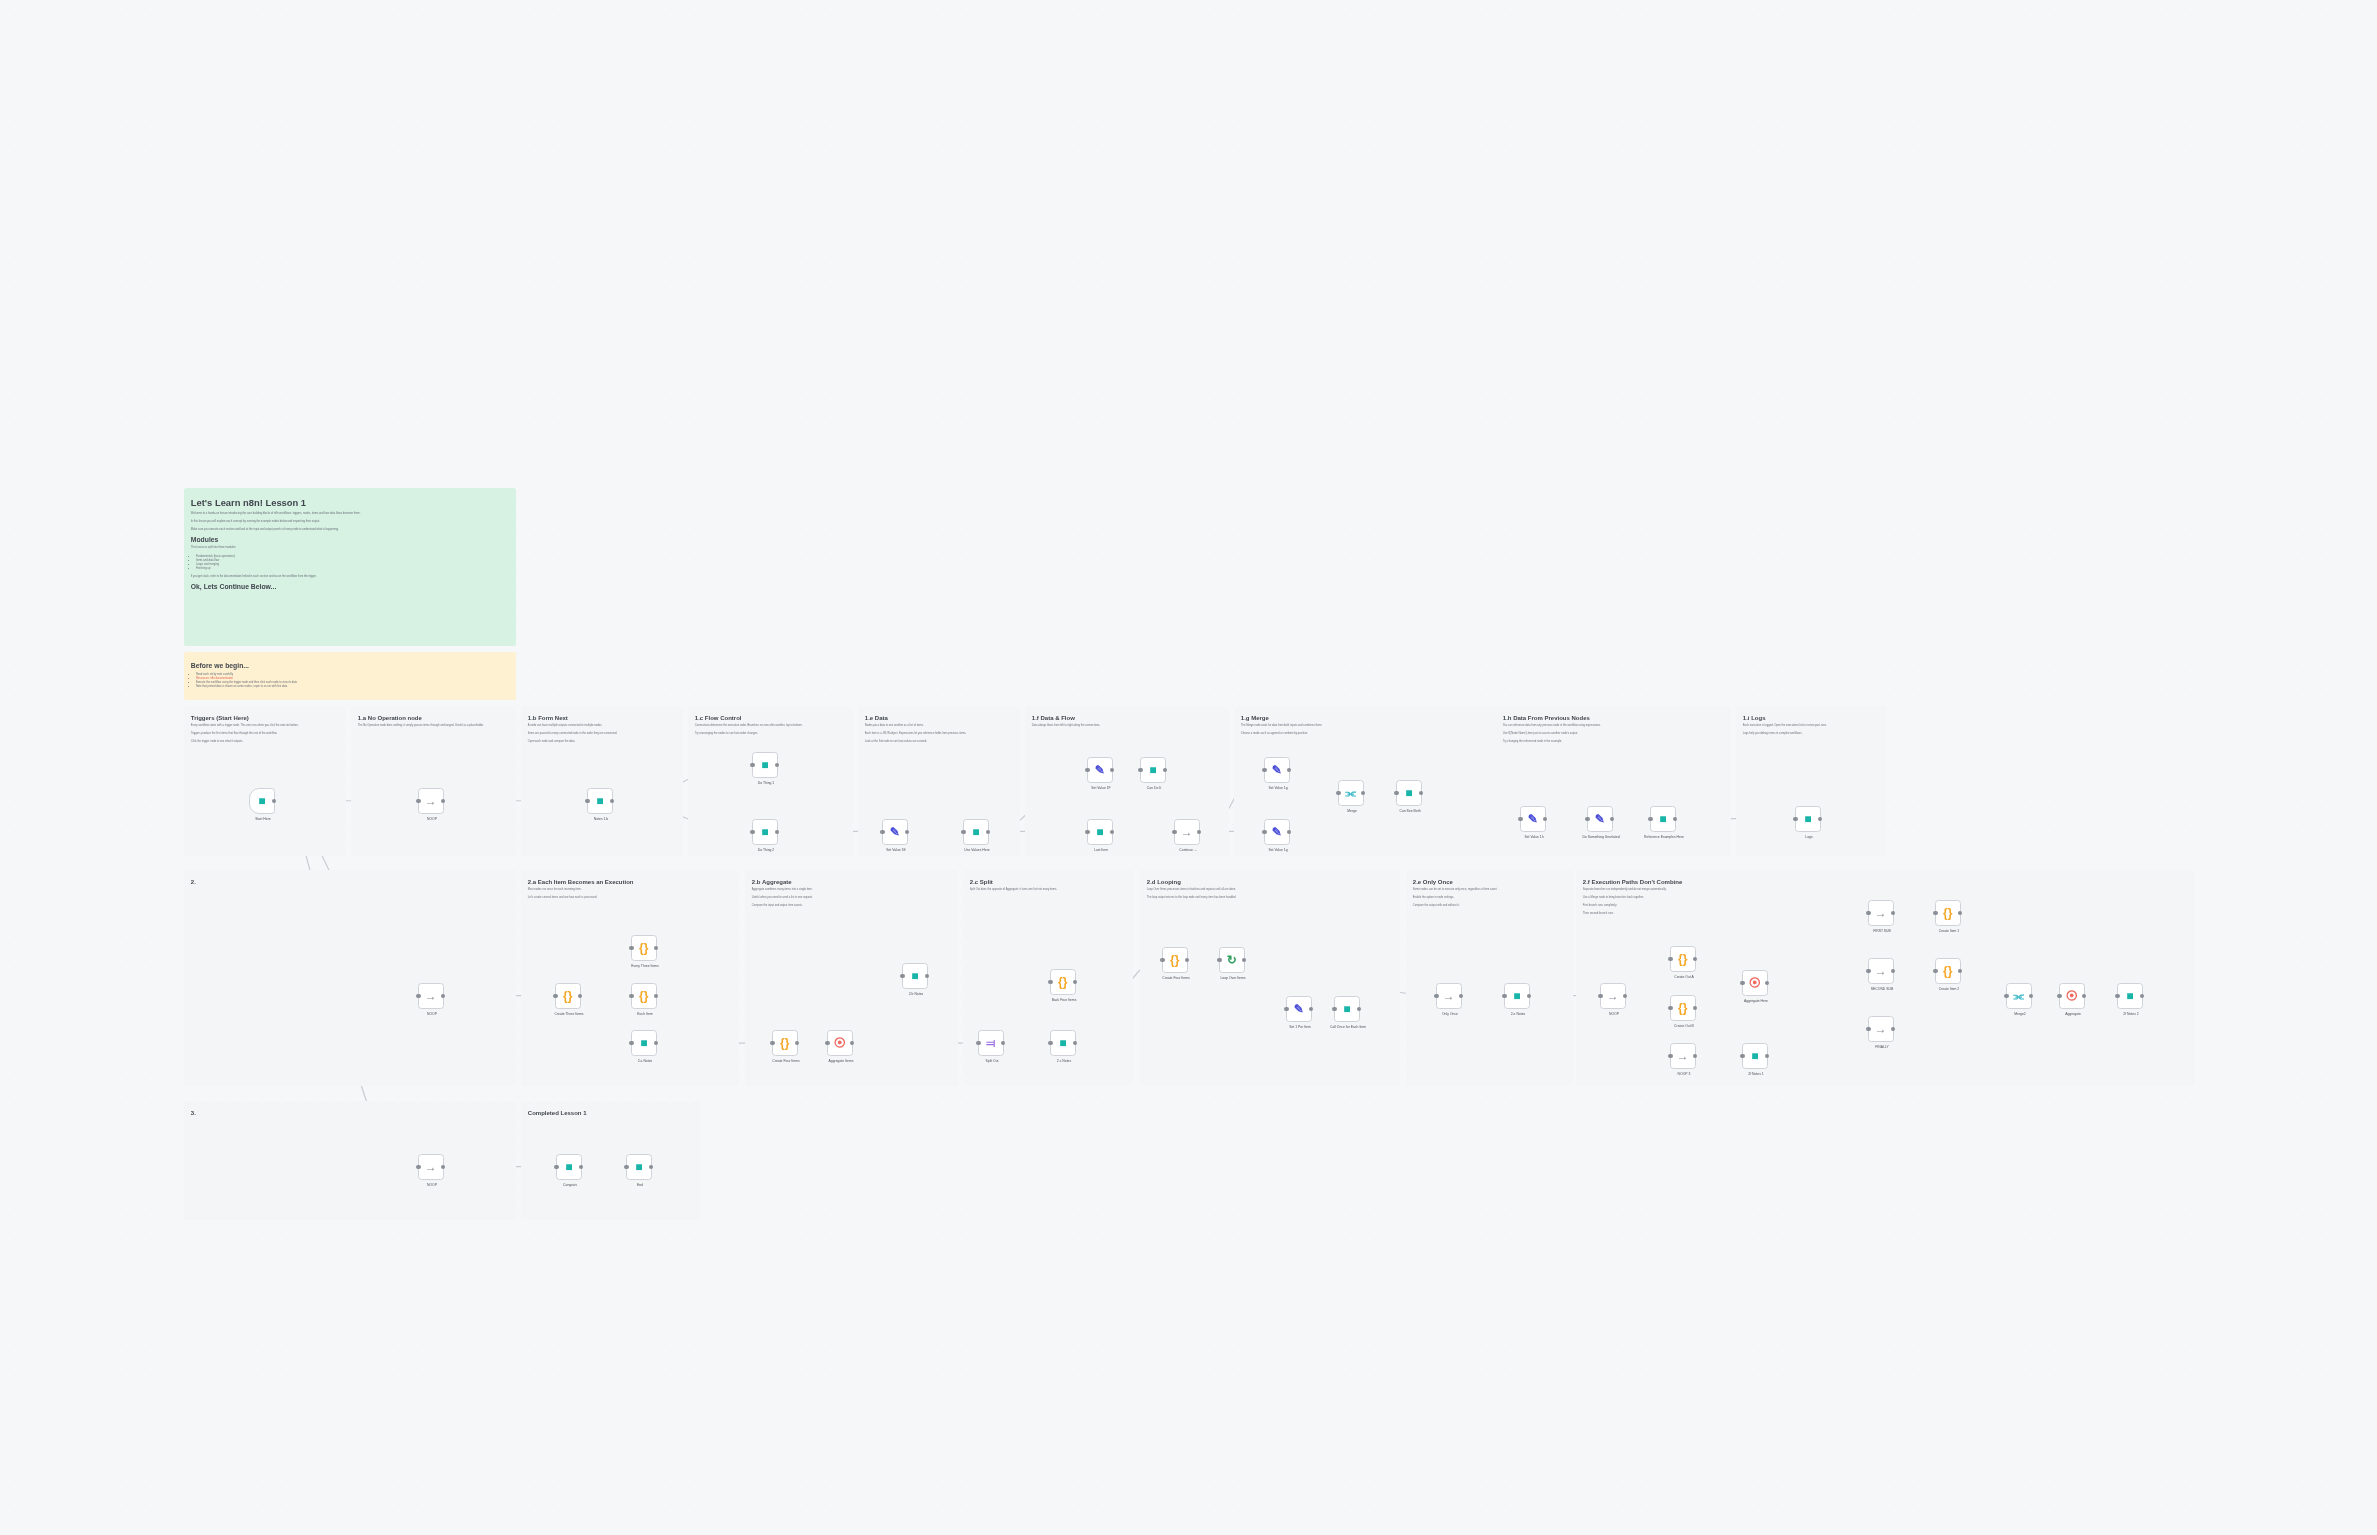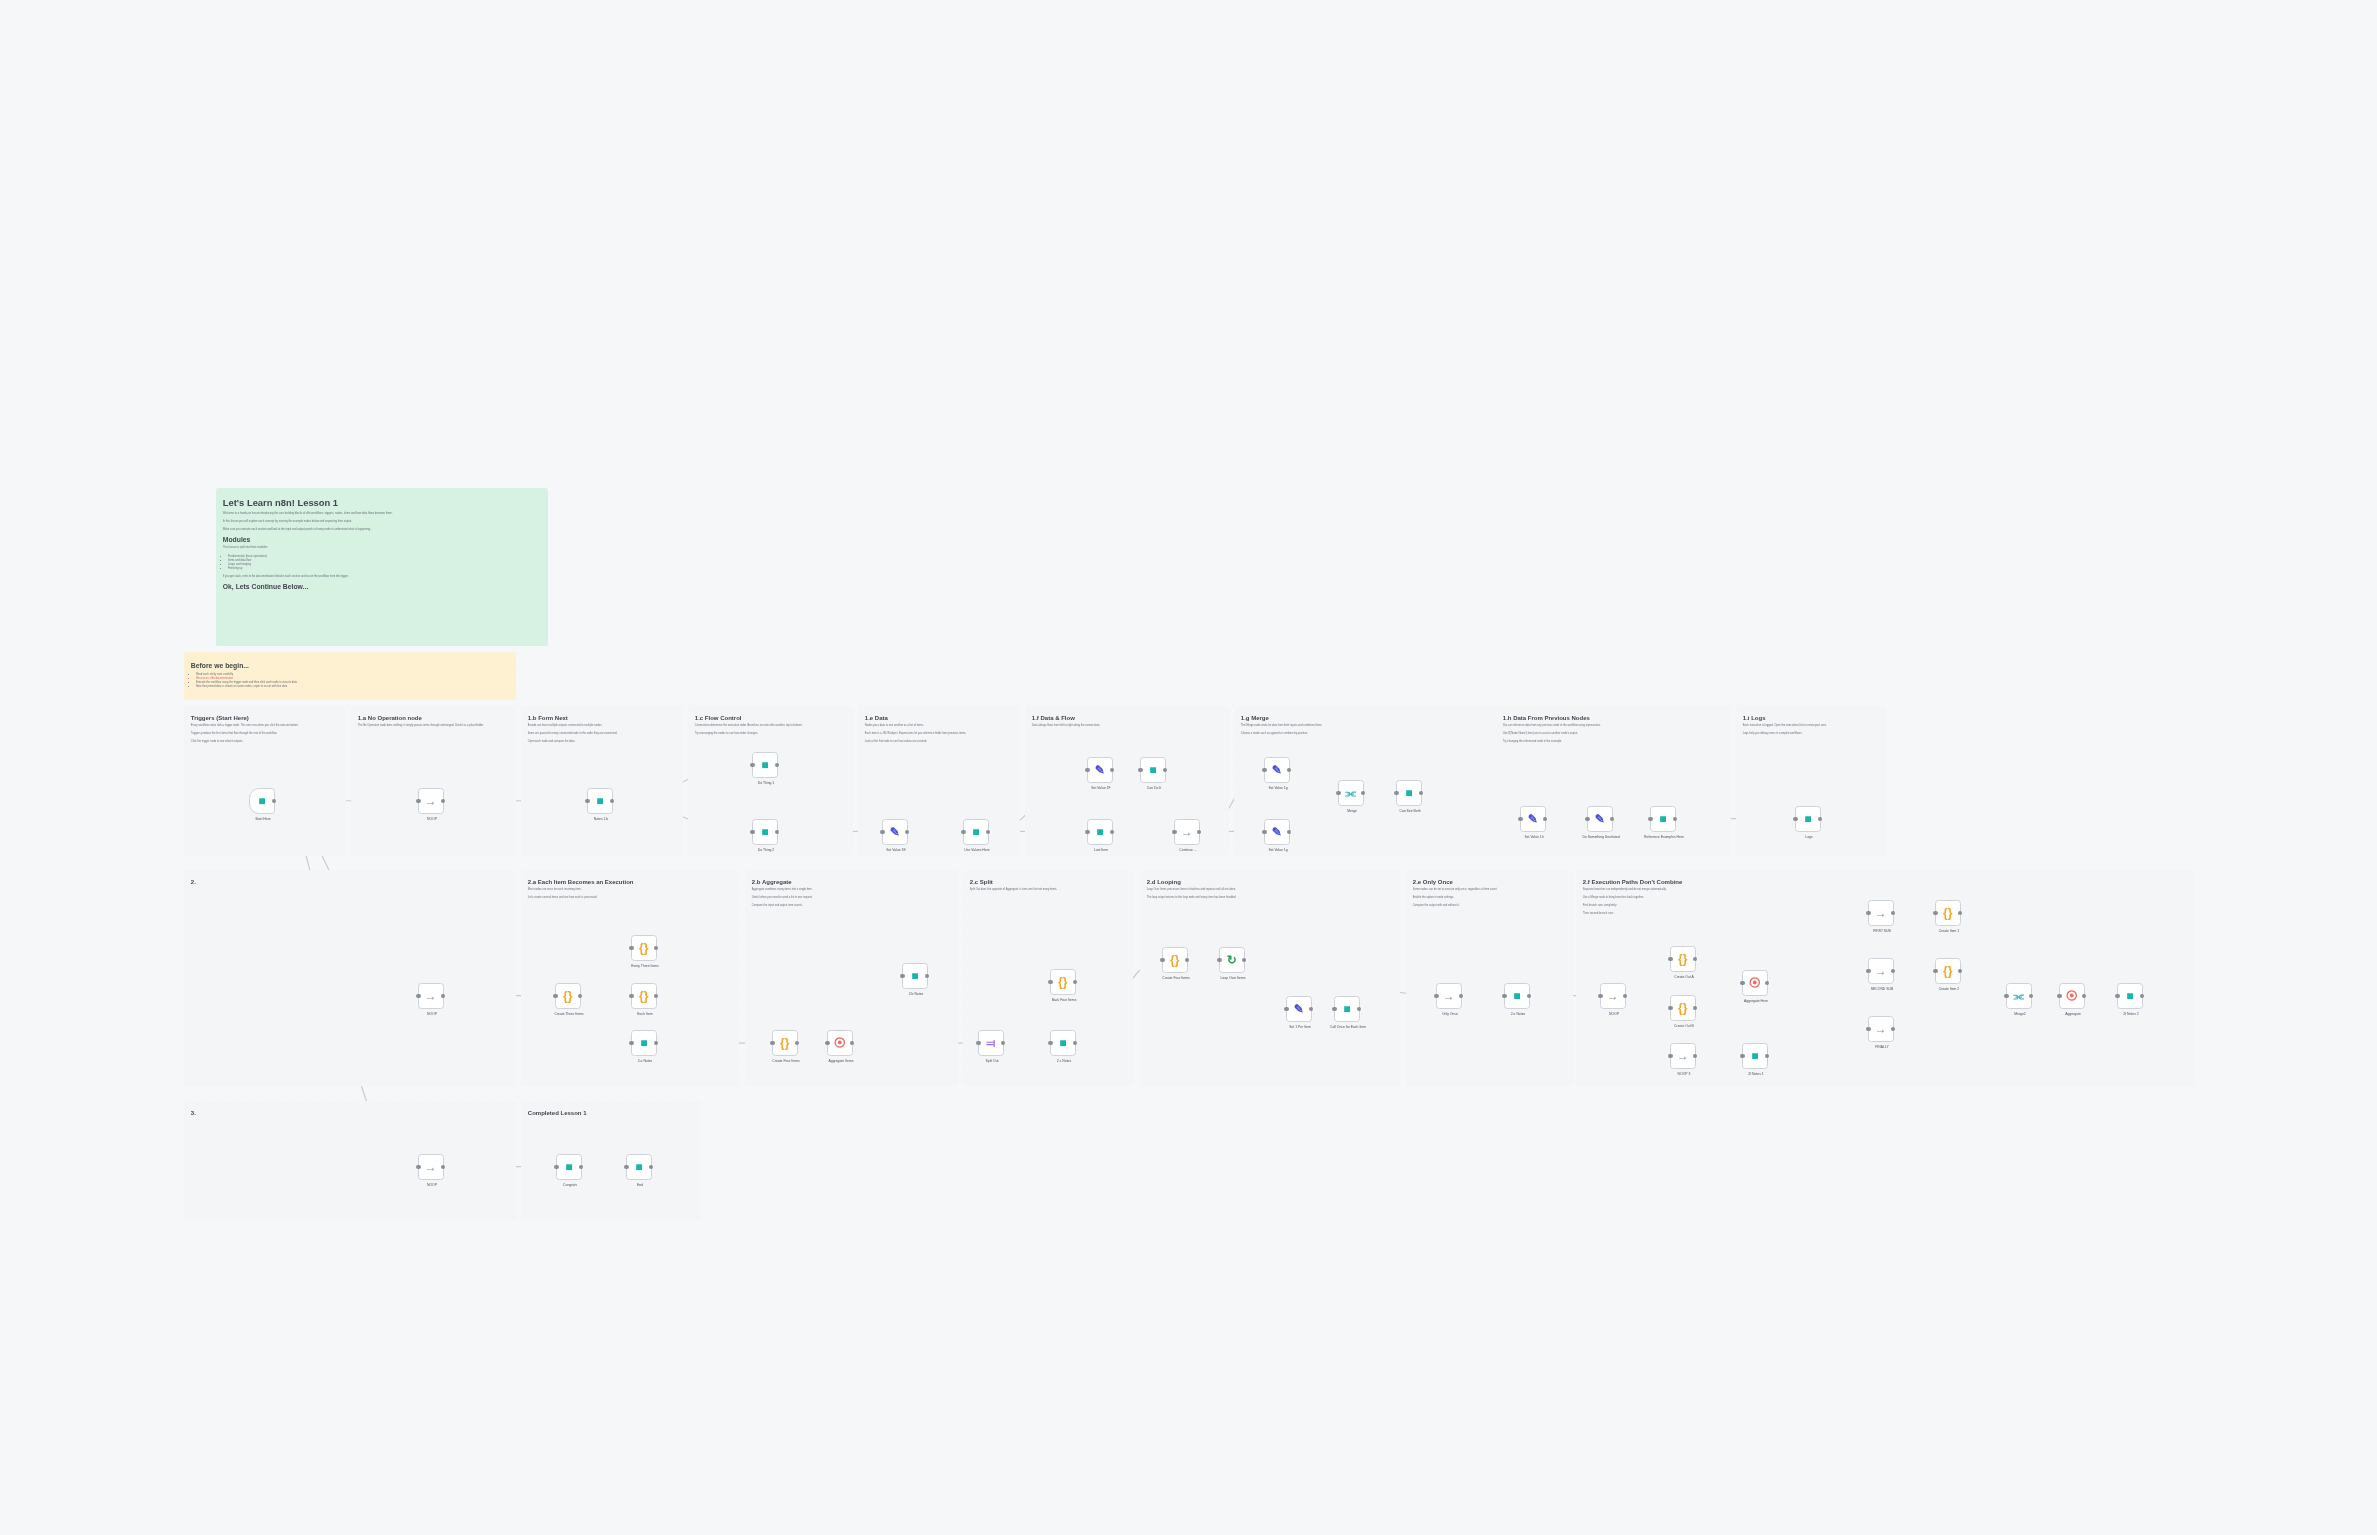--- a/index.html
+++ b/index.html
@@ -1,20 +1,20 @@
 <!DOCTYPE html>
 <html style="font-size:13.6px"><head>
 <meta charset="utf-8">
 <style>
   html,body{margin:0;padding:0;}
   body{width:2377px;height:1536px;background:#f6f7f9;position:relative;overflow:hidden;font-family:"Liberation Sans",sans-serif;color:#3b3f47;}
   .canvas{position:absolute;left:0;top:0;width:2377px;height:1536px;
     background-image:radial-gradient(#eceef1 0.9px,transparent 0.9px);background-size:17px 17px;}
   .sticky{position:absolute;border-radius:2.6px;background:#f4f5f7;box-sizing:border-box;padding:8.5px 6.8px;overflow:hidden;}
-  .sticky.green{background:#d7f2e3;margin-left:32px;}
+  .sticky.green{background:#d7f2e3;}
   .sticky.yellow{background:#fdf1d2;}
   .sticky h1{font-size:9.4px;margin:0 0 4.3px 0;font-weight:bold;color:#41464e;}
   .sticky h2{font-size:6.8px;margin:1.7px 0 3.4px 0;font-weight:bold;color:#41464e;}
   .sticky h3{font-size:6px;margin:0 0 3.4px 0;font-weight:bold;color:#41464e;}
   .sticky p{font-size:2.7px;line-height:4.7px;margin:0 0 3.4px 0;color:#6b707a;}
   .sticky ul{margin:0 0 3.4px 5.1px;padding:0;font-size:2.7px;line-height:4.3px;color:#6b707a;}
   .node{position:absolute;width:25.5px;height:25.5px;background:#fff;border:0.9px solid #cfd3d9;border-radius:3.4px;box-sizing:border-box;display:flex;align-items:center;justify-content:center;}
   .node.trigger{border-radius:10.2px 3.4px 3.4px 10.2px;}
   .node .port{position:absolute;width:4.3px;height:4.3px;border-radius:50%;background:#8a8f97;top:10.2px;}
   .node .port.in{left:-2.6px;}

